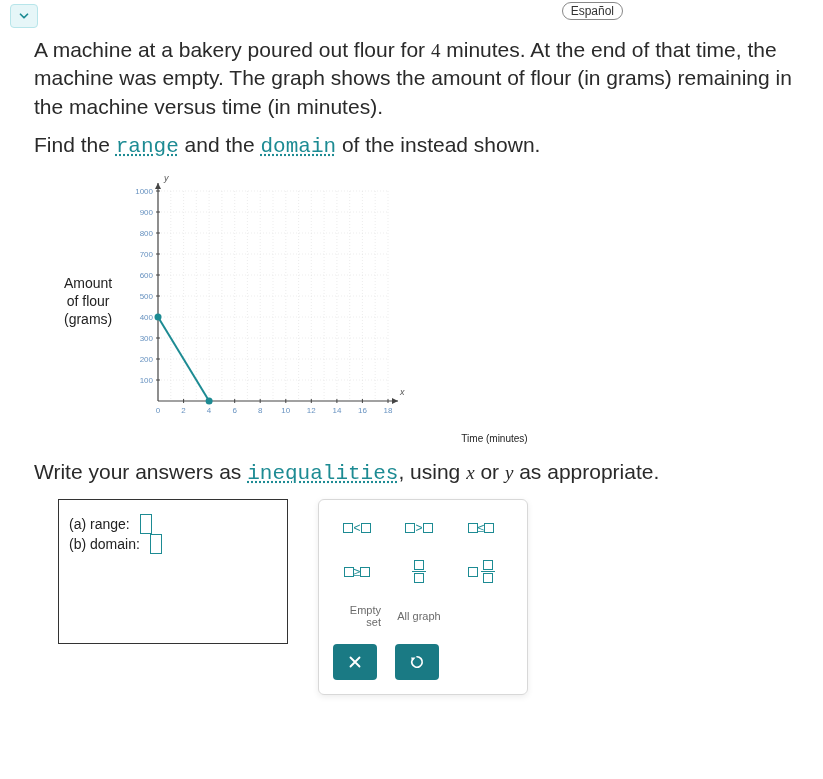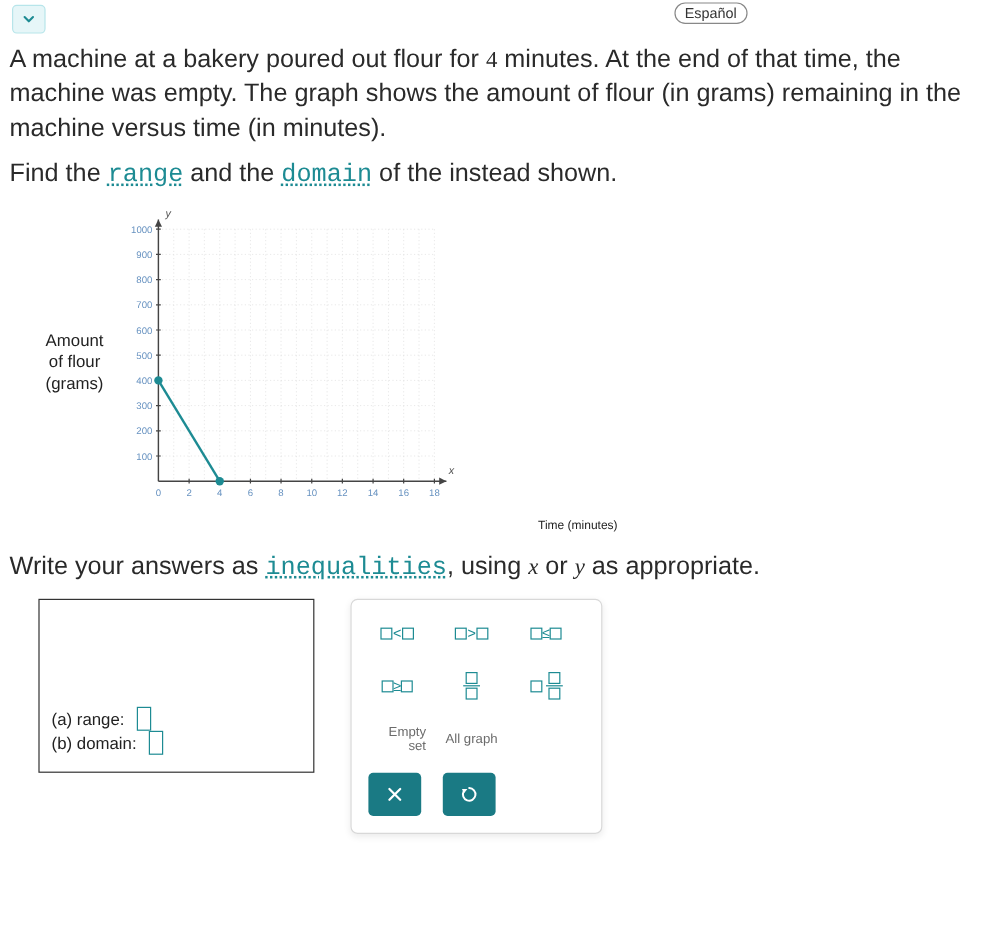--- a/index.html
+++ b/index.html
@@ -33,21 +33,21 @@
     position: absolute;
     right: 200px;
     top: 2px;
     font-size: 12px;
     border: 1px solid #888;
     border-radius: 10px;
     padding: 1px 8px;
     color: #333;
     cursor: pointer;
   }
-  .content { padding: 4px 18px 20px 8px; }
+  .content { padding: 4px 18px 20px 34px; }
   .ptext {
     font-size: 21px;
     color: #2a2a2a;
     line-height: 1.35;
     margin: 4px 0 10px 0;
   }
   .link-term {
     color: #1d8b93;
     text-decoration: underline dotted;
     cursor: help;
@@ -60,21 +60,21 @@
   .ylabel { font-size:14px; color:#222; text-align:center; line-height:1.3; margin-right:6px; }
   .chart-box { position:relative; width:290px; height:260px; }
   .xlabel { font-size:10px; text-align:center; margin-left:150px; margin-top:2px; margin-bottom:14px;}
 
   
   .answer-row { display:flex; gap:30px; align-items:flex-start; margin-top:10px; padding-left:24px;}
   .answer-box {
     border:1px solid #333;
     width:230px; height:145px;
     padding:14px 10px;
-    display:flex; flex-direction:column; justify-content:flex-end;
+    display:flex; flex-direction:column; justify-content:flex-start;
     font-size:14px;
   }
   .ans-line { display:flex; align-items:center; gap:10px; }
   .ans-input {
     width:12px; height:20px;
     border:1px solid #1d8b93;
     background:#fff;
   }
 
   

